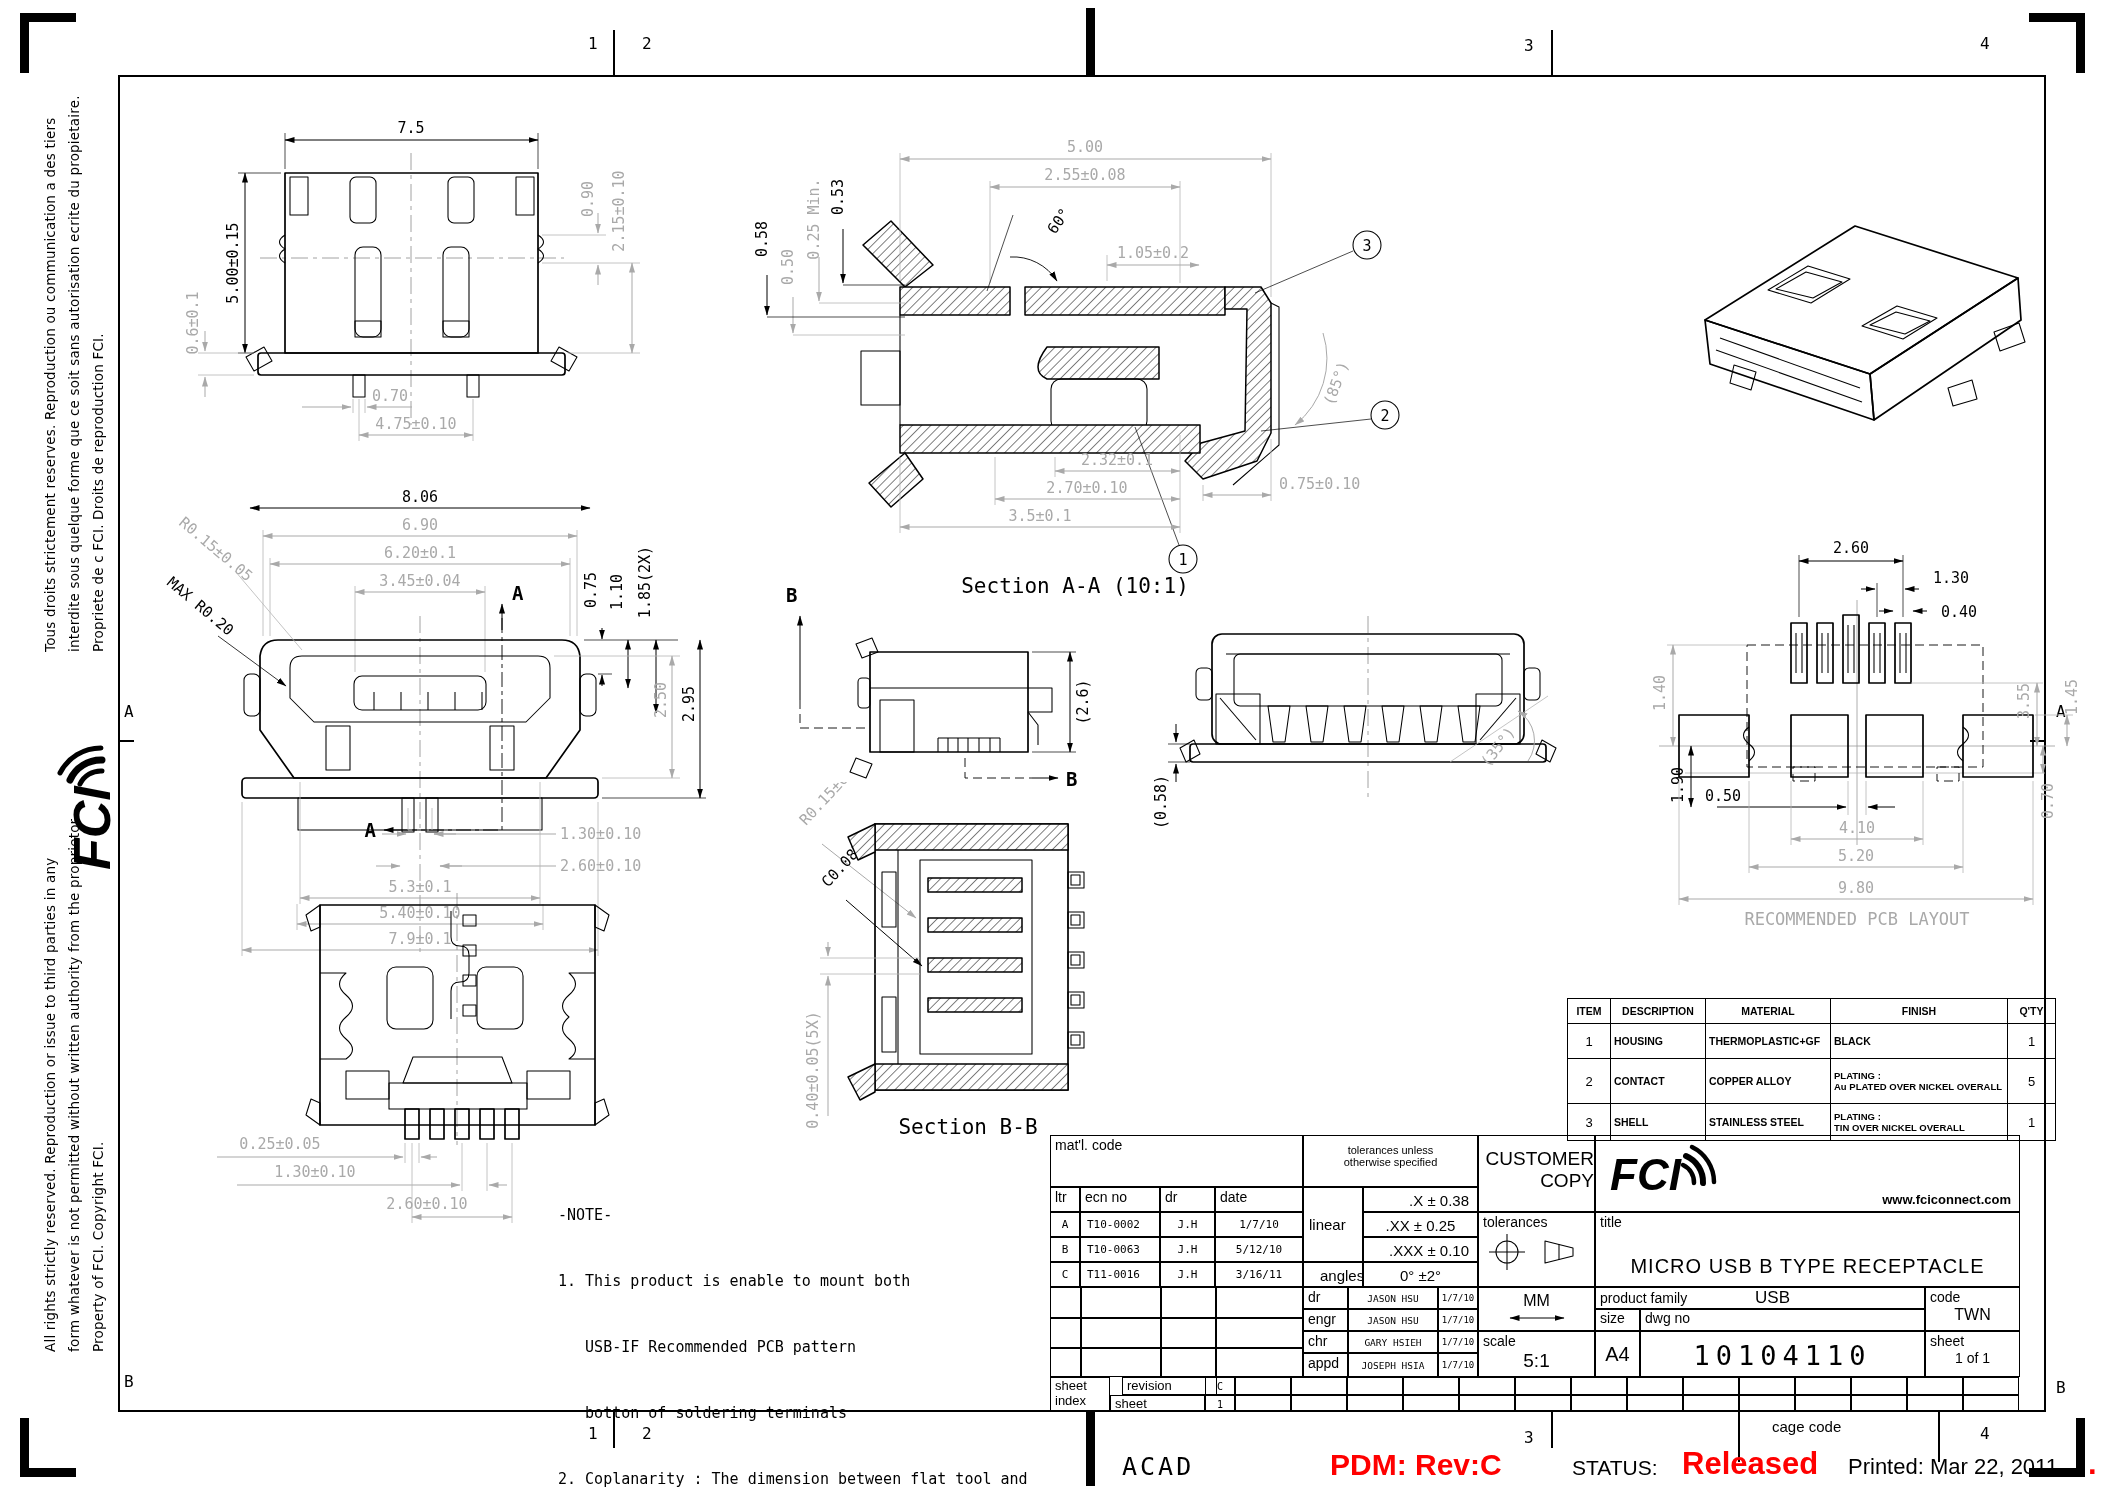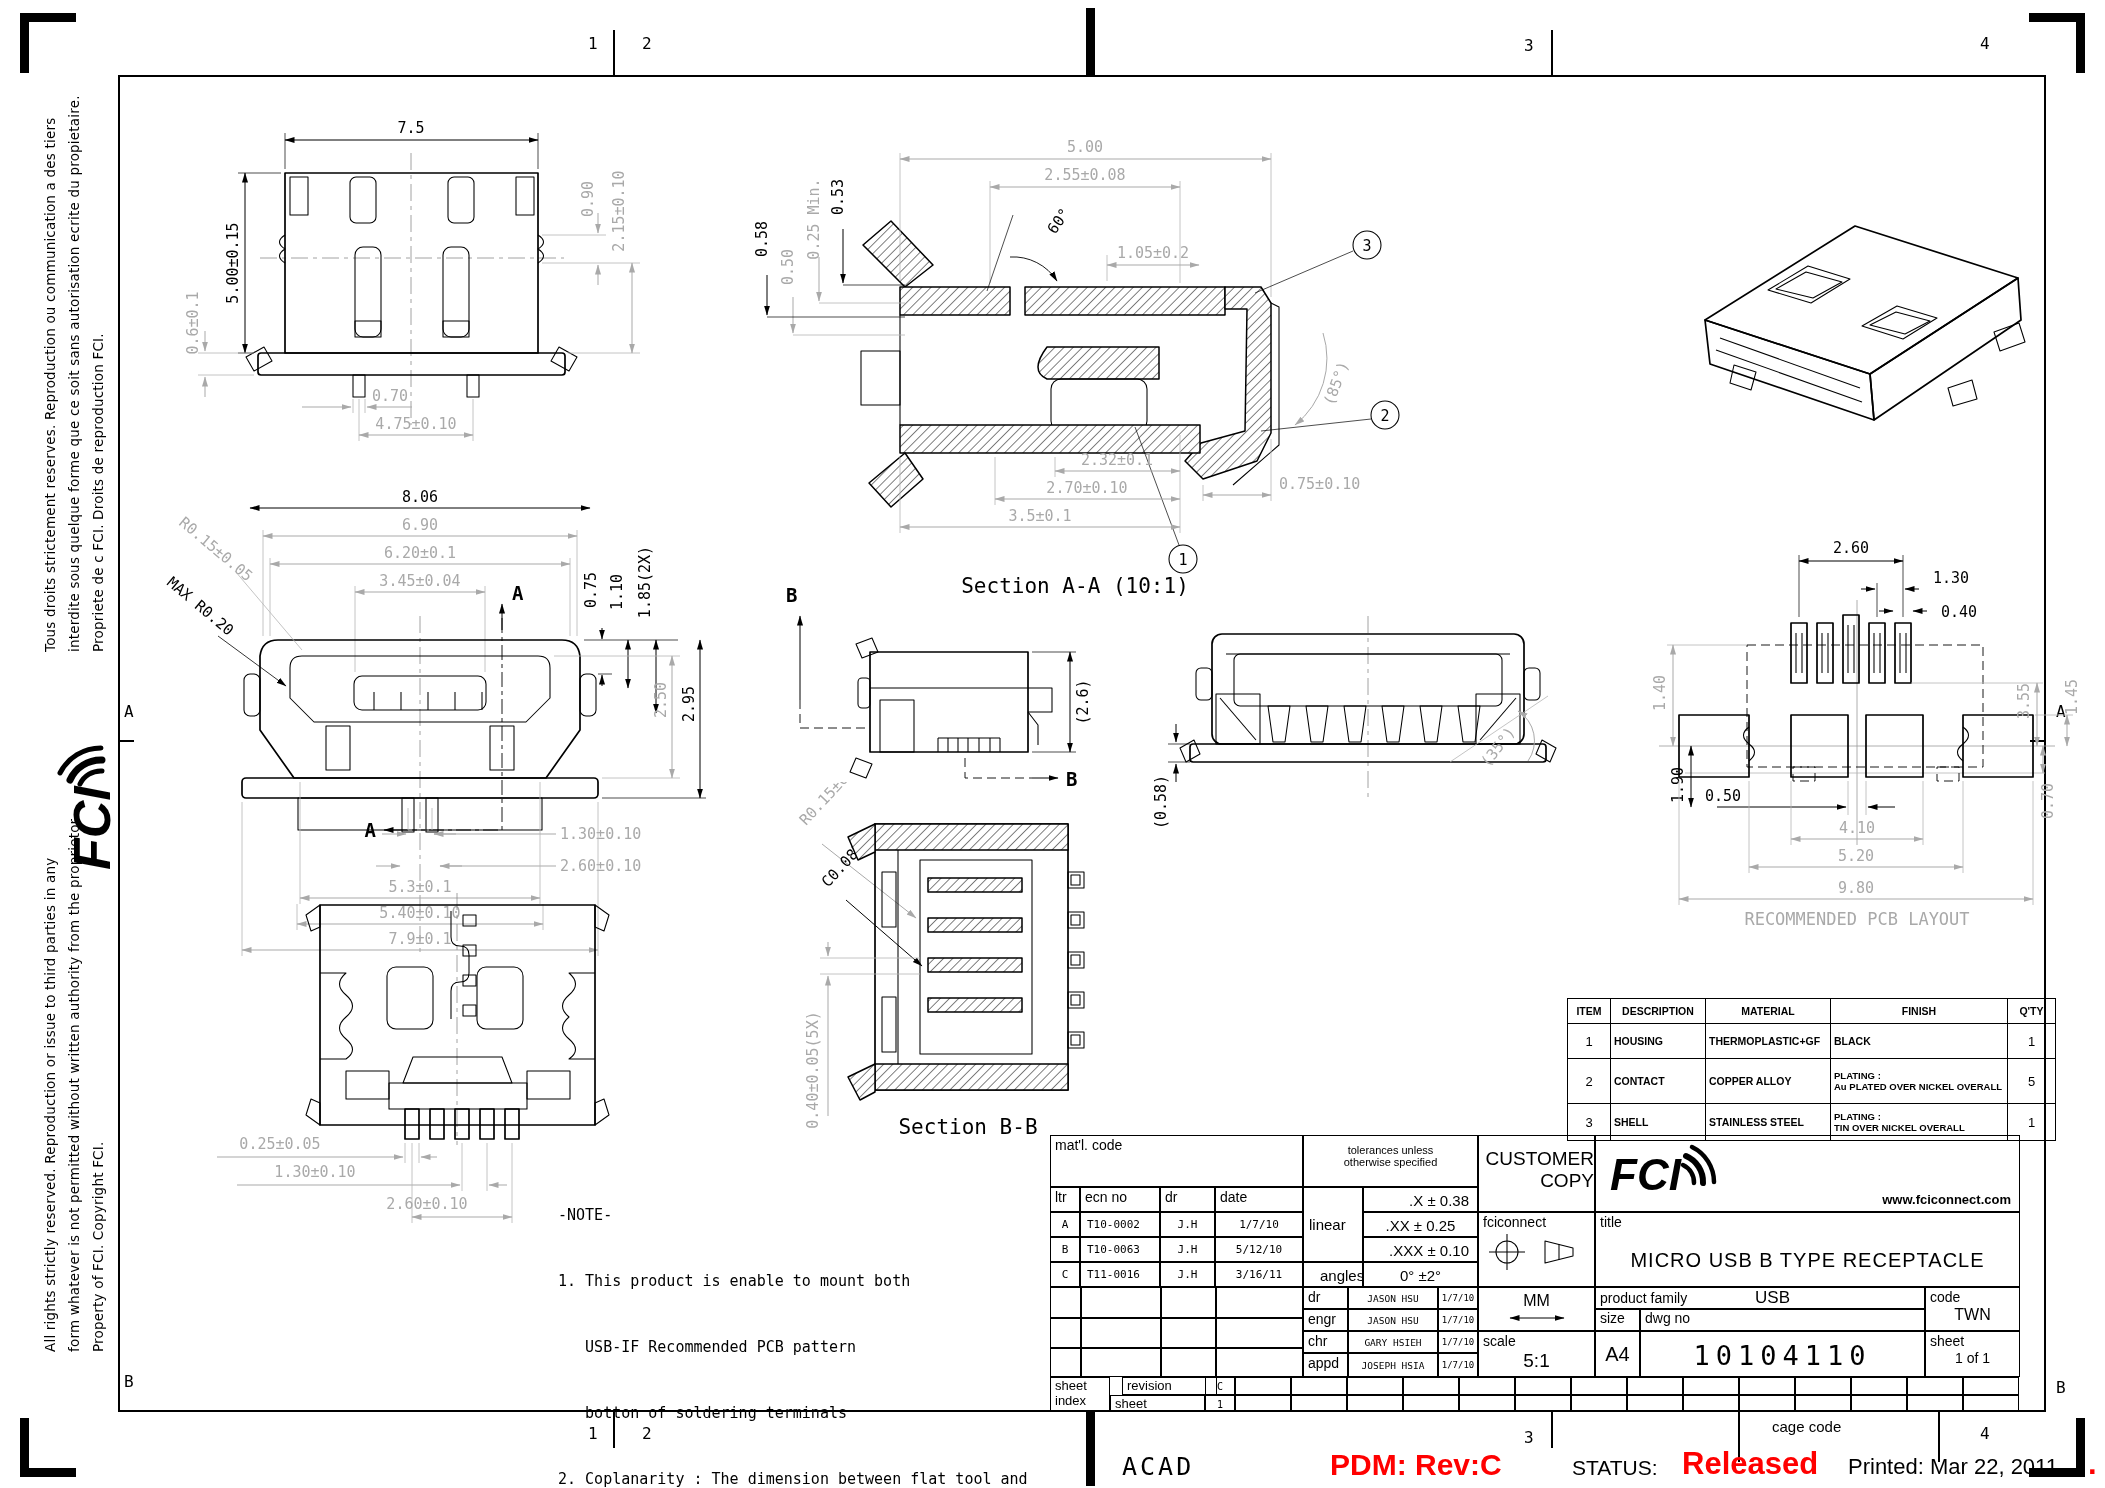--- a/index.html
+++ b/index.html
@@ -637,21 +637,21 @@
     <div class="c mono" style="left:388px;top:196px;width:40px;height:22px;font-size:9px;text-align:center;padding-top:5px">1/7/10</div>
     <div class="c lab" style="left:253px;top:218px;width:45px;height:24px">appd</div>
     <div class="c mono" style="left:298px;top:218px;width:90px;height:24px;font-size:9.5px;text-align:center;padding-top:6px">JOSEPH HSIA</div>
     <div class="c mono" style="left:388px;top:218px;width:40px;height:24px;font-size:9px;text-align:center;padding-top:6px">1/7/10</div>
 
     <div class="c" style="left:428px;top:0;width:117px;height:77px;text-align:right;font-size:19px;padding-top:12px">
       <div>CUSTOMER</div>
       <div>COPY</div>
     </div>
     <div class="c" style="left:428px;top:77px;width:117px;height:75px">
-      <div class="lab">fciconnect</div>
+      <div class="lab">tolerances</div>
       <svg width="104" height="42" style="margin-left:6px">
         <circle cx="22" cy="21" r="11" class="o2"></circle>
         <line x1="4" y1="21" x2="40" y2="21" class="o2"></line>
           <line x1="22" y1="3" x2="22" y2="39" class="o2"></line>
         <path d="M60,10 L88,17 V25 L60,32 Z" class="o2"></path>
           <line x1="74" y1="13" x2="74" y2="29" class="o2"></line>
       </svg>
     </div>
     <div class="c" style="left:428px;top:152px;width:117px;height:44px;text-align:center">
       <div style="font-size:16px;padding-top:4px">MM</div>
@@ -668,21 +668,21 @@
       <svg width="120" height="62" style="margin:6px 0 0 14px">
         <text x="0" y="48" style="font:italic 800 44px 'Liberation Sans',sans-serif">FCI</text>
         <path d="M76,14 A28,28 0 0 1 93,41" class="o" style="stroke-width:6"></path>
         <path d="M82,5 A39,39 0 0 1 104,40" class="o" style="stroke-width:4.5"></path>
         <path d="M73,23 A19,19 0 0 1 84,41" class="o" style="stroke-width:4.5"></path>
       </svg>
       <div style="position:absolute;right:8px;bottom:4px;font:700 13px 'Liberation Sans',sans-serif">www.fciconnect.com</div>
     </div>
     <div class="c" style="left:545px;top:77px;width:425px;height:75px">
       <div class="lab">title</div>
-      <div style="text-align:center;font-size:20px;letter-spacing:1px;margin-top:18px">MICRO USB B TYPE RECEPTACLE</div>
+      <div style="text-align:center;font-size:20px;letter-spacing:1px;margin-top:24px">MICRO USB B TYPE RECEPTACLE</div>
     </div>
     <div class="c" style="left:545px;top:152px;width:330px;height:22px">
       <span class="lab">product family</span>
       <span style="font-size:17px;margin-left:60px">USB</span>
     </div>
     <div class="c" style="left:545px;top:174px;width:45px;height:22px"><span class="lab">size</span></div>
     <div class="c" style="left:590px;top:174px;width:285px;height:22px"><span class="lab">dwg no</span></div>
     <div class="c" style="left:875px;top:152px;width:95px;height:44px">
       <div class="lab">code</div>
       <div style="text-align:center;font-size:16px">TWN</div>

